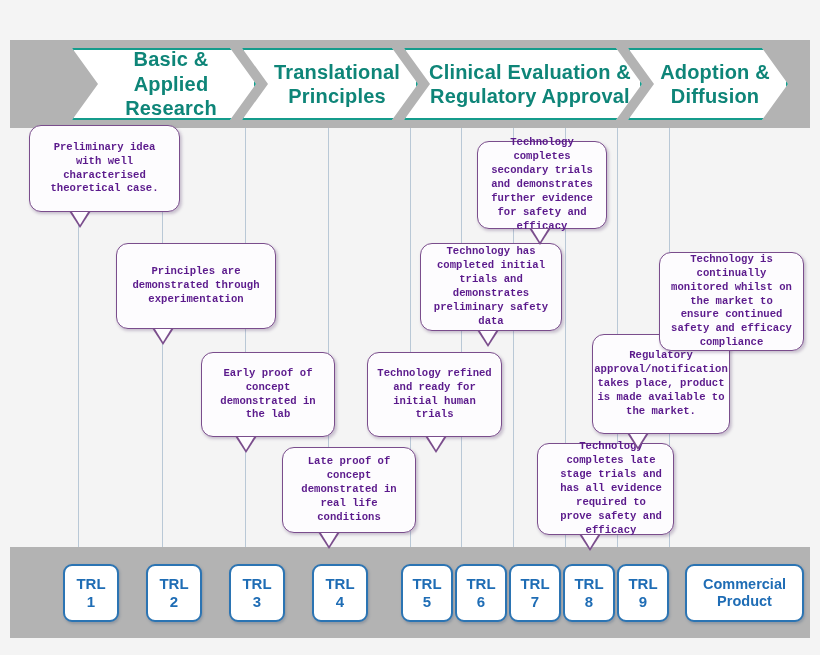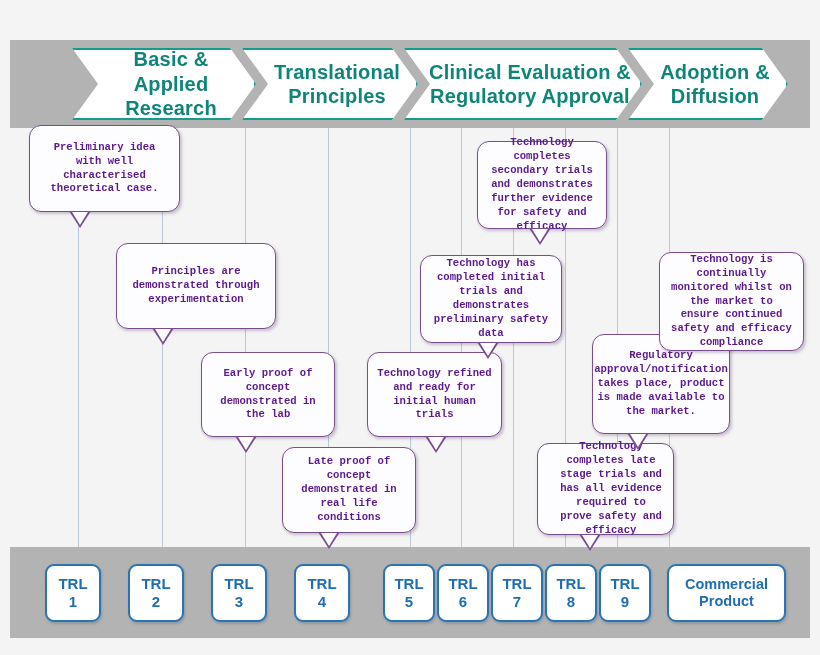--- a/index.html
+++ b/index.html
@@ -105,20 +105,21 @@
     flex-direction:column;
     align-items:center;
     justify-content:center;
     color:#1f6db5;
     font-weight:bold;
     font-size:15px;
     line-height:1.18;
     top:564px;
     height:58px;
     box-shadow:1px 1.5px 2.5px rgba(40,70,110,.25);
+    margin-left:18px;
   }
   .trl .l1,.trl .l2{display:block;}
   .trl.wide{font-size:14.5px;border-radius:9px;}
 </style>
 </head>
 <body>
 
 <div id="stage">
 
   <div class="gridline" style="left:78px;"></div>
@@ -161,21 +162,21 @@
   </div>
 
   <div class="bubble has-tail" style="left:282px;top:447px;width:134px;height:86px;--tail-x:46px;">
     <span class="txt">Late proof of concept demonstrated in real life conditions</span>
   </div>
 
   <div class="bubble has-tail" style="left:367px;top:352px;width:135px;height:85px;--tail-x:68px;">
     <span class="txt">Technology refined and ready for initial human trials</span>
   </div>
 
-  <div class="bubble has-tail" style="left:420px;top:255px;width:142px;height:88px;--tail-x:67px;">
+  <div class="bubble has-tail" style="left:420px;top:243px;width:142px;height:88px;--tail-x:67px;">
     <span class="txt">Technology has completed initial trials and demonstrates preliminary safety data</span>
   </div>
 
   <div class="bubble has-tail" style="left:477px;top:141px;width:130px;height:88px;--tail-x:62px;">
     <span class="txt">Technology completes secondary trials and demonstrates further evidence for  safety and efficacy</span>
   </div>
 
   <div class="bubble has-tail" style="left:537px;top:443px;width:137px;height:92px;padding-left:19px;--tail-x:52px;">
     <span class="txt">Technology completes late stage trials and has  all evidence required to prove safety and efficacy</span>
   </div>

